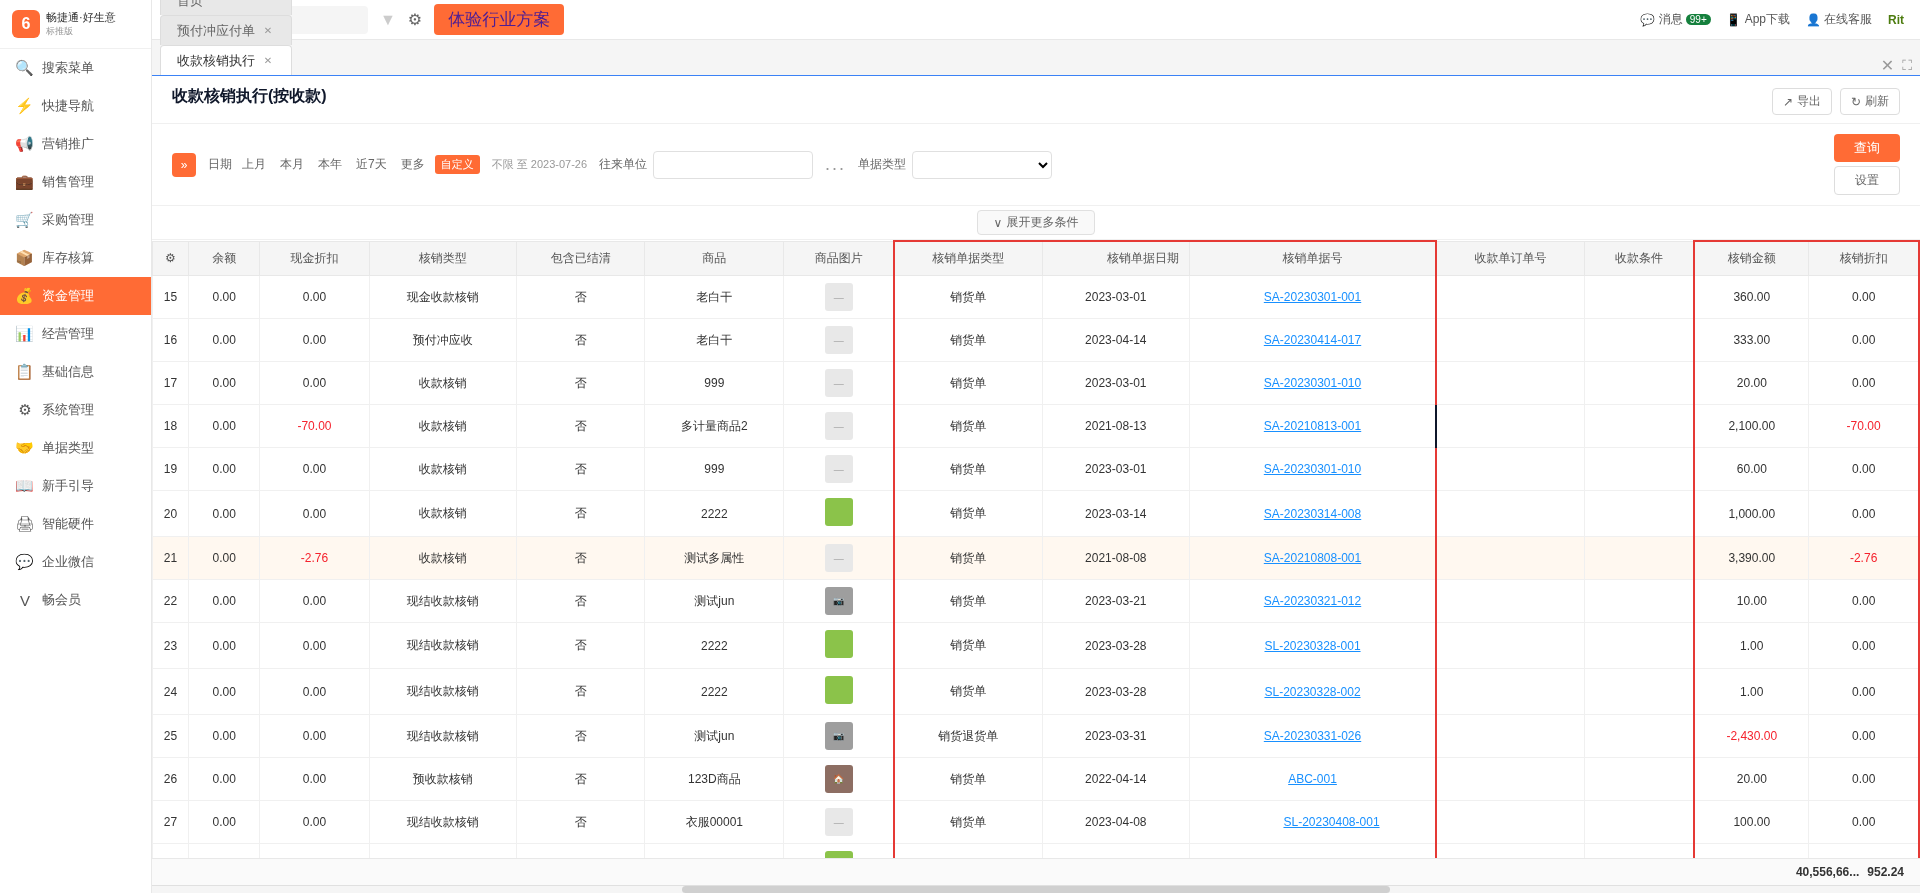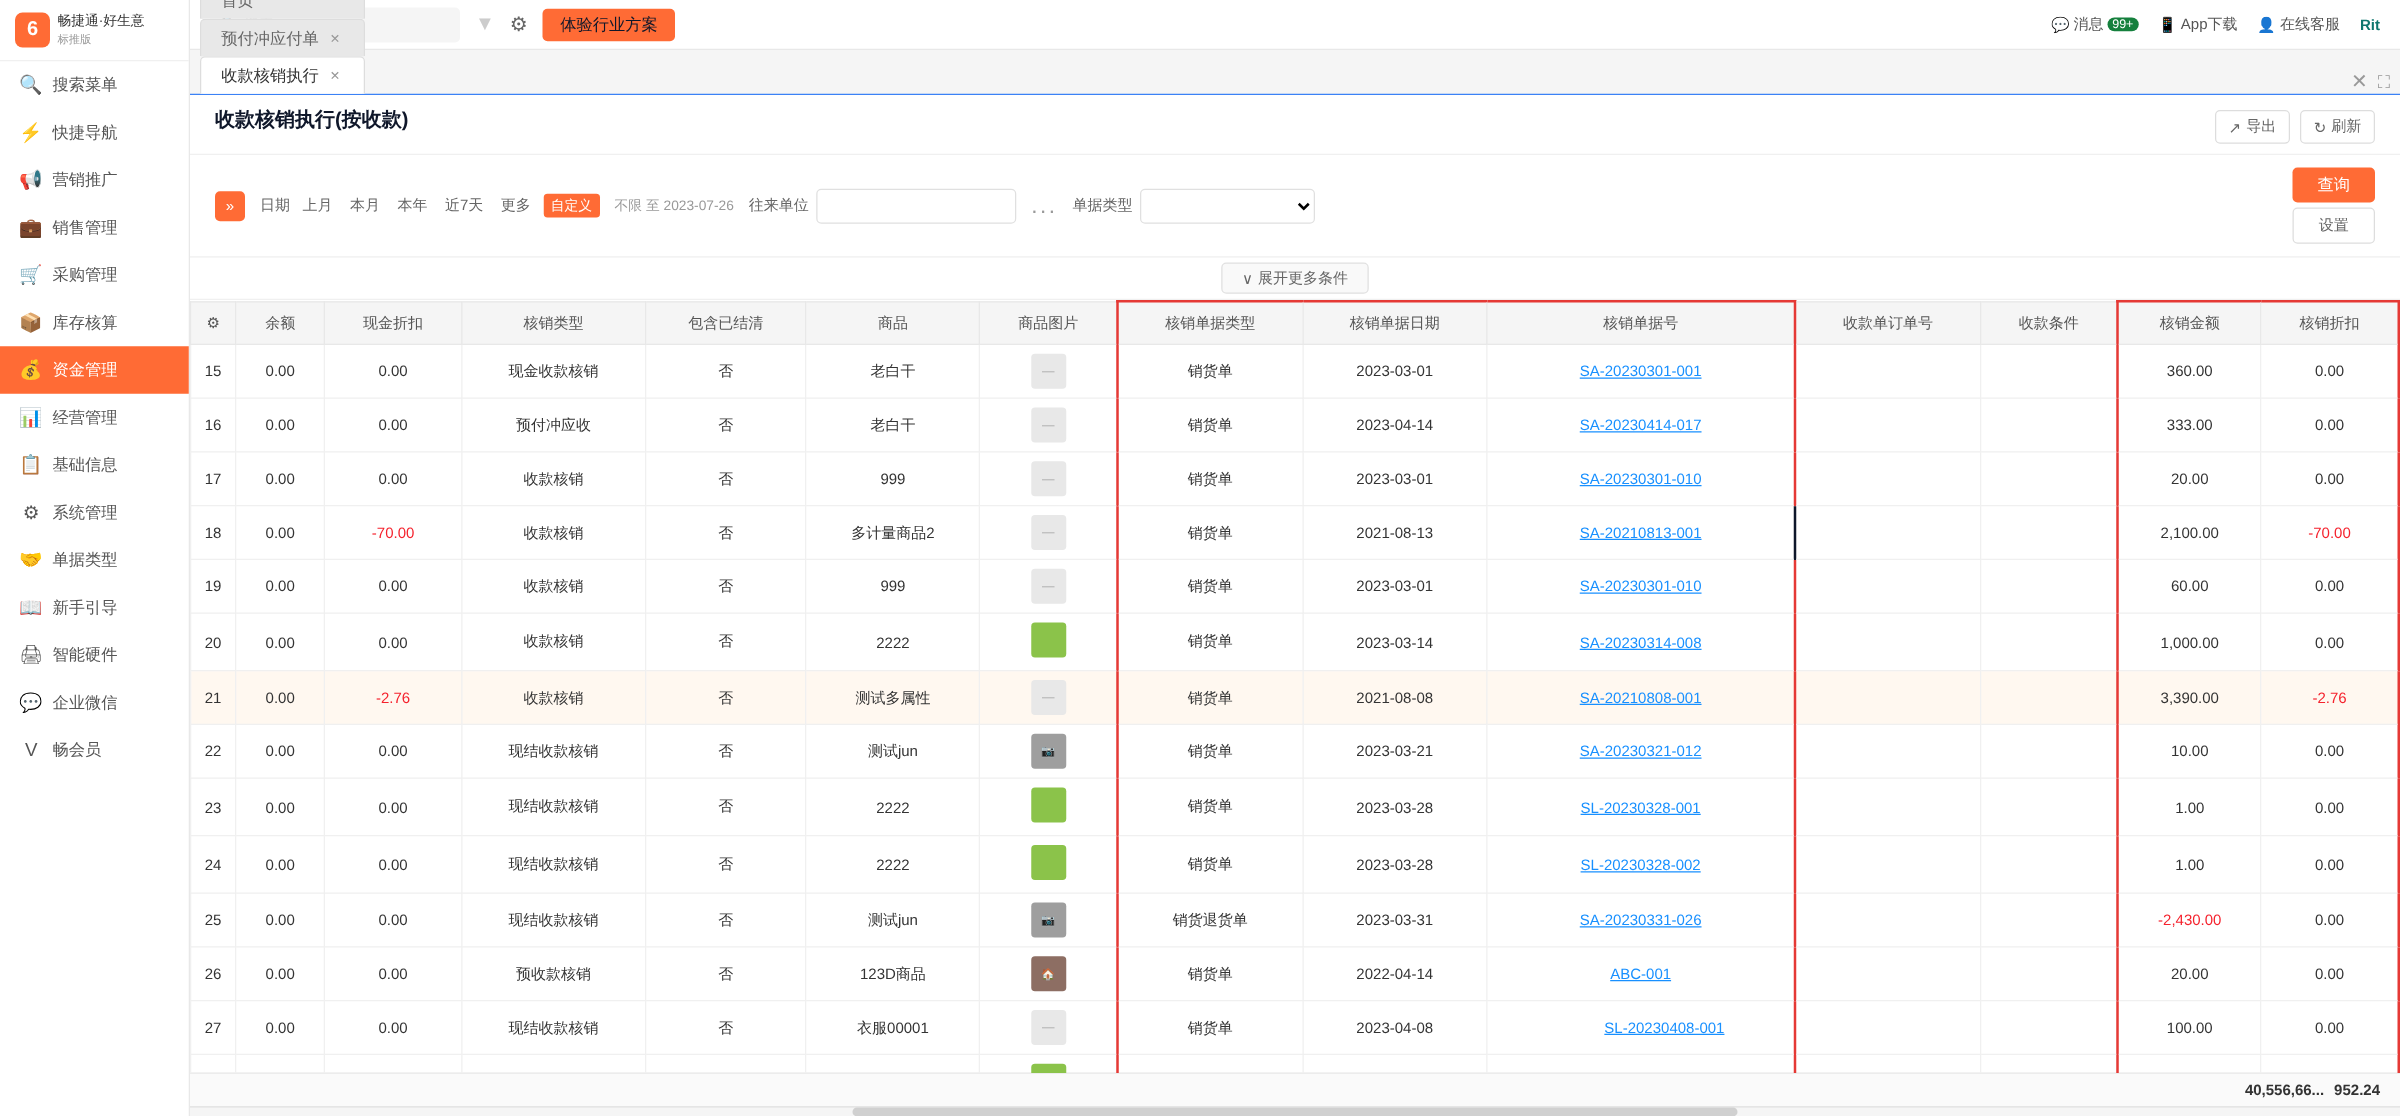--- a/index.html
+++ b/index.html
@@ -14,21 +14,21 @@
     .sidebar-item { display: flex; align-items: center; gap: 8px; padding: 10px 16px; cursor: pointer; color: #555; font-size: 13px; }
     .sidebar-item.active { background: #ff6b35; color: #fff; }
     .sidebar-item-icon { width: 18px; height: 18px; display: flex; align-items: center; justify-content: center; font-size: 15px; }
 
     
     .main { flex: 1; display: flex; flex-direction: column; height: 893px; overflow: hidden; }
 
     
     .topbar { height: 40px; background: #fff; border-bottom: 1px solid #e8e8e8; display: flex; align-items: center; padding: 0 16px; gap: 12px; }
     .topbar-search { flex: 1; background: #f5f5f5; border-radius: 4px; height: 28px; display: flex; align-items: center; padding: 0 8px; gap: 4px; max-width: 200px; font-size: 12px; color: #bbb; }
-    .topbar-industry { background: #ff6b35; color: #0f172a; border: none; border-radius: 4px; padding: 4px 14px; font-size: 13px; cursor: pointer; }
+    .topbar-industry { background: #ff6b35; color: #4c1d95; border: none; border-radius: 4px; padding: 4px 14px; font-size: 17px; cursor: pointer; }
     .topbar-right { margin-left: auto; display: flex; align-items: center; gap: 16px; font-size: 12px; color: #555; }
     .topbar-badge { background: #15803d; color: white; border-radius: 8px; padding: 0 4px; font-size: 10px; }
 
     
     .tabs { height: 36px; background: #f5f5f5; display: flex; align-items: flex-end; padding: 0 0 0 8px; border-bottom: 1px solid #3b82f6; }
     .tab { height: 30px; padding: 0 16px; display: flex; align-items: center; gap: 6px; background: #e8e8e8; border-radius: 4px 4px 0 0; margin-right: 2px; cursor: pointer; font-size: 13px; color: #666; border: 1px solid #ddd; border-bottom: none; }
     .tab.active { background: #fff; color: #333; border-color: #ddd; z-index: 1; }
     .tab-close { width: 14px; height: 14px; display: flex; align-items: center; justify-content: center; border-radius: 50%; font-size: 10px; color: #999; }
     .tabs-right { margin-left: auto; display: flex; align-items: center; padding: 0 8px; gap: 8px; }
     .page-title { font-size: 16px; font-weight: bold; color: #0f172a; margin-bottom: 10px; }
@@ -162,21 +162,21 @@
         <span class="topbar-badge">99+</span>
       </span>
       <span style="cursor:pointer;display:flex;align-items:center;gap:3px;">
         <span>📱</span>
         <span>App下载</span>
       </span>
       <span style="cursor:pointer;display:flex;align-items:center;gap:3px;">
         <span>👤</span>
         <span>在线客服</span>
       </span>
-      <span style="color:#0f766e;font-weight:bold;">Rit</span>
+      <span style="color:#4d7c0f;font-weight:bold;">Rit</span>
     </div>
   </div>
 
   <div class="tabs">
     <div id="tabs-container">
         <div class="tab">
           <span>首页</span>
         </div>
         <div class="tab">
           <span>预付冲应付单</span>
@@ -251,21 +251,21 @@
         <thead>
           <tr>
             <th style="width:36px;">⚙</th>
             <th>余额</th>
             <th>现金折扣</th>
             <th>核销类型</th>
             <th>包含已结清</th>
             <th>商品</th>
             <th>商品图片</th>
             <th class="rb-left rb-top" style="border-left:2px solid #e53935;border-top:2px solid #e53935;border-right:1px solid #e8e8e8;">核销单据类型</th>
-            <th style="border-top:2px solid #e53935;border-left:1px solid #e8e8e8;border-right:1px solid #e8e8e8;">核销单据日期</th>
+            <th style="border-top:2px solid #e53935;border-left:1px solid #e8e8e8;border-right:1px solid #e8e8e8;text-align:right;">核销单据日期</th>
             <th style="border-top:2px solid #e53935;border-right:2px solid #e53935;">核销单据号</th>
             <th>收款单订单号</th>
             <th>收款条件</th>
             <th style="border-left:2px solid #e53935;border-top:2px solid #e53935;">核销金额</th>
             <th style="border-top:2px solid #e53935;border-right:2px solid #e53935;">核销折扣</th>
           </tr>
         </thead>
         <tbody id="table-body">
         <tr>
     <td>15</td>

